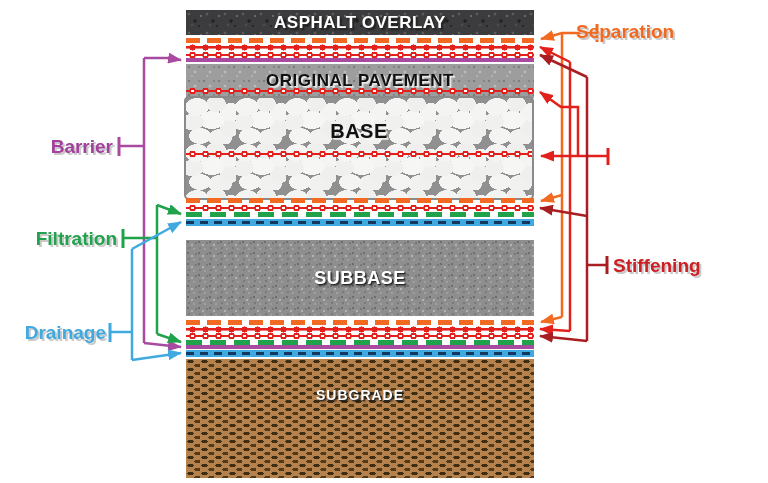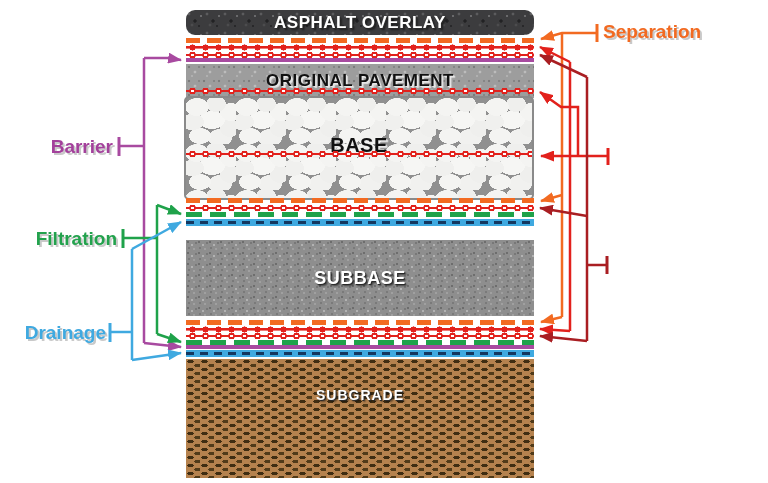--- a/index.html
+++ b/index.html
@@ -9,39 +9,39 @@
   .layer{position:absolute;left:186px;width:348px;display:flex;align-items:center;justify-content:center;}
   .layer-title{font-size:17px;letter-spacing:.5px;}
   .t-white{color:#ffffff;text-shadow:1px 1px 0 #2a2a2a,2px 2px 2px rgba(0,0,0,.55);}
   .t-black{color:#111111;text-shadow:1px 1px 0 #e8e8e8,2px 2px 1px rgba(255,255,255,.7);}
   .asphalt{top:10px;height:25px;background-color:#3c3c3e;background-image:
     radial-gradient(circle at 3px 4px,#5c5c5e 1.2px,rgba(0,0,0,0) 1.7px),
     radial-gradient(circle at 9px 11px,#222224 1.4px,rgba(0,0,0,0) 1.9px),
     radial-gradient(circle at 15px 6px,#6a6a6c 1px,rgba(0,0,0,0) 1.5px),
     radial-gradient(circle at 6px 15px,#4c4c4e 1.2px,rgba(0,0,0,0) 1.7px),
     radial-gradient(circle at 13px 16px,#28282a 1px,rgba(0,0,0,0) 1.5px);
-    background-size:18px 19px;border-radius:9px;}
+    background-size:18px 19px;}
   .pavement{top:64px;height:34px;background-color:#9d9d9d;background-image:
     radial-gradient(circle at 3px 3px,#7c7c7c 1.1px,rgba(0,0,0,0) 1.6px),
     radial-gradient(circle at 9px 8px,#bcbcbc 1.2px,rgba(0,0,0,0) 1.7px),
     radial-gradient(circle at 13px 3px,#868686 1px,rgba(0,0,0,0) 1.5px),
     radial-gradient(circle at 6px 12px,#b0b0b0 1px,rgba(0,0,0,0) 1.5px);
     background-size:15px 14px;}
   .base{top:96px;height:100px;left:184px;width:346px;border:2px solid #8a8a8a;border-radius:5px;
     align-items:flex-start;background-color:#909090;background-image:
     radial-gradient(12px 9px at 11px 9px,#f4f4f2 98%,rgba(0,0,0,0) 100%),
     radial-gradient(10px 8px at 30px 6px,#efefed 98%,rgba(0,0,0,0) 100%),
     radial-gradient(11px 9px at 45px 14px,#f4f4f2 98%,rgba(0,0,0,0) 100%),
     radial-gradient(12px 8px at 6px 24px,#f0f0ee 98%,rgba(0,0,0,0) 100%),
     radial-gradient(13px 9px at 26px 22px,#f6f6f4 98%,rgba(0,0,0,0) 100%),
     radial-gradient(10px 9px at 44px 30px,#efefed 98%,rgba(0,0,0,0) 100%),
     radial-gradient(11px 8px at 14px 38px,#f4f4f2 98%,rgba(0,0,0,0) 100%),
     radial-gradient(12px 9px at 34px 40px,#f1f1ef 98%,rgba(0,0,0,0) 100%);
     background-size:50px 46px;}
-  .base .layer-title{margin-top:36px;font-size:20px;}
+  .base .layer-title{margin-top:22px;font-size:20px;}
   .subbase{top:240px;height:76px;background-color:#8e8e8e;background-image:
     radial-gradient(circle at 2px 2px,#6d6d6d 1px,rgba(0,0,0,0) 1.4px),
     radial-gradient(circle at 6px 5px,#b2b2b2 1px,rgba(0,0,0,0) 1.4px),
     radial-gradient(circle at 3px 8px,#7a7a7a .9px,rgba(0,0,0,0) 1.3px),
     radial-gradient(circle at 8px 9px,#a0a0a0 .9px,rgba(0,0,0,0) 1.3px),
     radial-gradient(circle at 10px 3px,#787878 .9px,rgba(0,0,0,0) 1.3px);
     background-size:11px 11px;}
   .subbase .layer-title{font-size:18px;}
   .subgrade{top:359px;height:119px;align-items:flex-start;background-color:#b5824e;background-image:
     radial-gradient(4px 1.4px at 4.5px 2.5px,#3f2d12 96%,rgba(0,0,0,0) 100%),
@@ -182,18 +182,19 @@
 
     <g stroke="#3fa9e0" stroke-width="2.5" fill="none">
       <path d="M110,323 V342" stroke-width="3"></path>
       <path d="M110,332 H132"></path>
       <path d="M132,249 V360"></path>
       <path d="M132,249 L181,222" marker-end="url(#ah-b)"></path>
       <path d="M132,360 L181,353" marker-end="url(#ah-b)"></path>
     </g>
   </svg>
 
-  <div class="flabel c-sep" style="left:603px;top:21px">Separation</div>
+  <div class="flabel c-sep" style="left:576px;top:21px">Separation</div>
+  <div class="flabel c-sti" style="left:613px;top:255px">Stiffening</div>
   <div class="flabel c-bar" style="right:655px;top:136px">Barrier</div>
   <div class="flabel c-fil" style="right:651px;top:228px">Filtration</div>
   <div class="flabel c-dra" style="right:662px;top:322px">Drainage</div>
 
 </div>
 
 </body></html>

